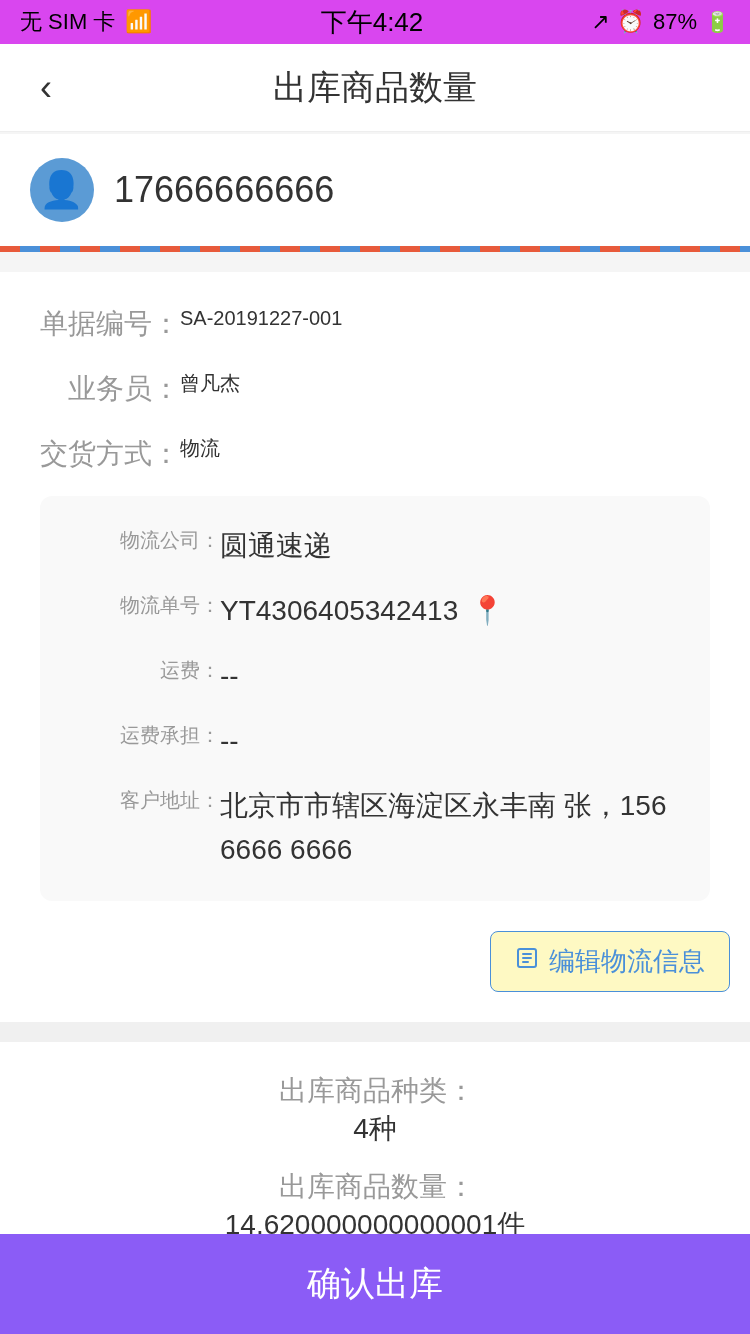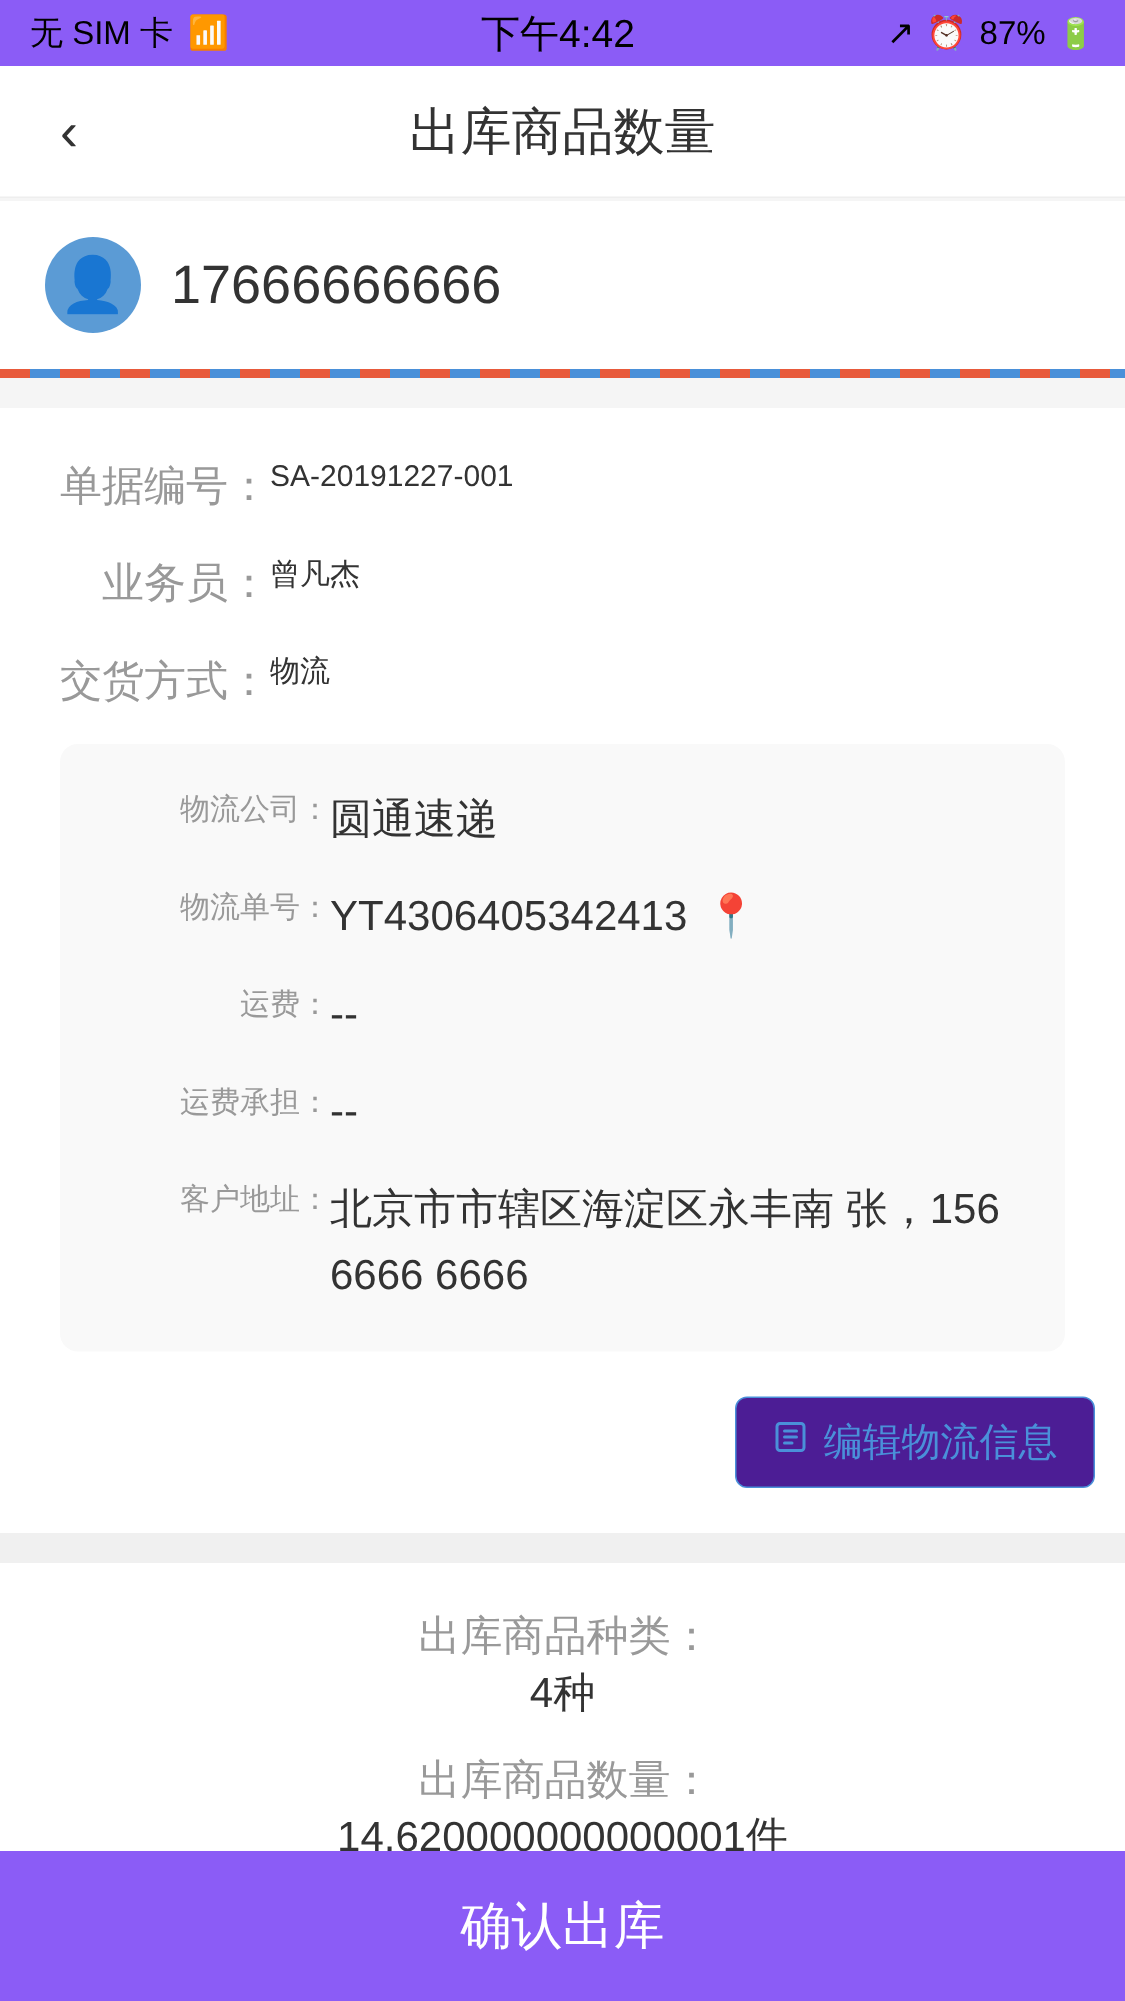--- a/index.html
+++ b/index.html
@@ -8,21 +8,21 @@
       font-family: -apple-system, "PingFang SC", "Helvetica Neue", Arial, sans-serif;
       background: #f5f5f5;
       width: 750px;
       min-height: 1334px;
       position: relative;
       font-size: 28px;
     }
 
     
     .status-bar {
-      background: #8b5cf6;
+      background: #d946ef;
       height: 44px;
       display: flex;
       align-items: center;
       justify-content: space-between;
       padding: 0 20px;
       font-size: 24px;
       color: #000;
     }
     .status-left { display: flex; align-items: center; gap: 10px; font-size: 22px; }
     .status-center { font-size: 26px; font-weight: 500; }
@@ -155,21 +155,21 @@
     
     .edit-btn-container {
       background: #fff;
       padding: 20px 30px;
       display: flex;
       justify-content: flex-end;
     }
     .edit-btn {
       border: 1px solid #4a90d9;
       color: #4a90d9;
-      background: #4c1d95;
+      background: #fef9c3;
       border-radius: 8px;
       padding: 12px 24px;
       font-size: 26px;
       display: flex;
       align-items: center;
       gap: 10px;
       cursor: pointer;
     }
 
     

